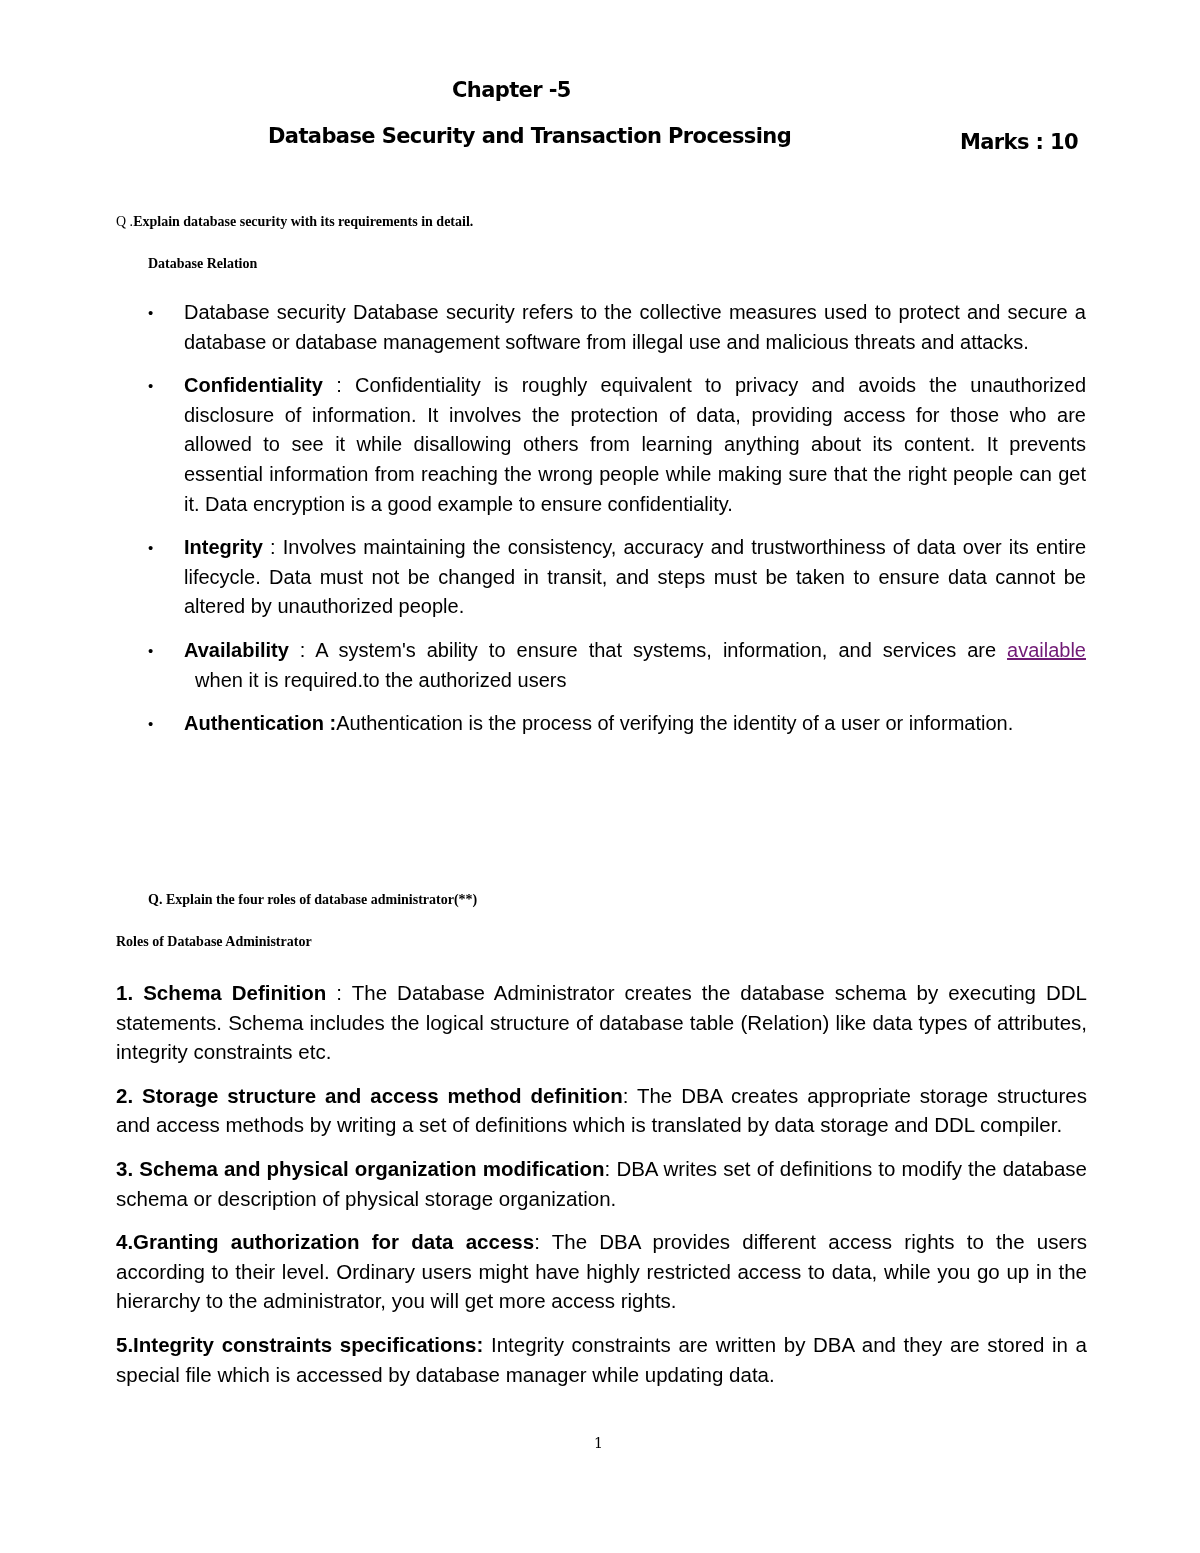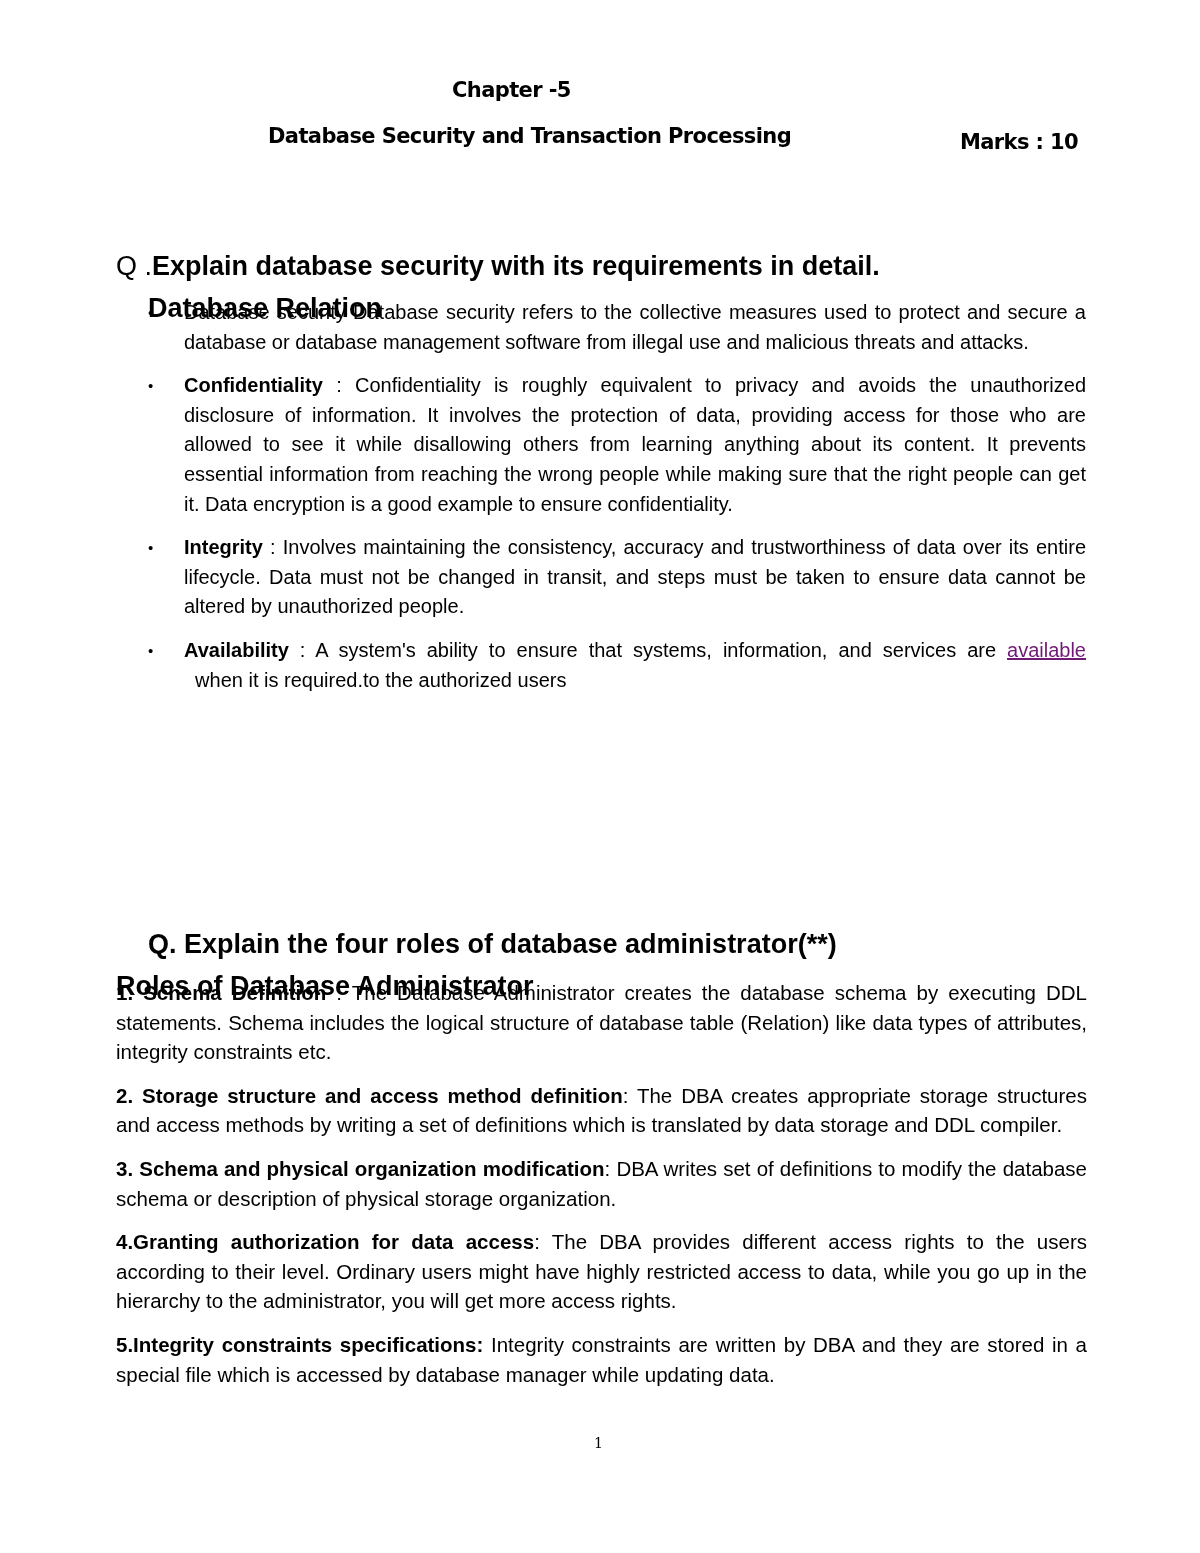--- a/index.html
+++ b/index.html
@@ -4,21 +4,21 @@
   <style>
     html, body { margin: 0; padding: 0; background: #ffffff; }
     body { width: 1200px; height: 1553px; position: relative; overflow: hidden; color: #000; }
     .page { position: absolute; left: 0; top: 0; width: 1056px; height: 1553px; background: #fff; }
 
     .hdr { position: absolute; font-family: "DejaVu Sans", sans-serif; font-weight: bold; font-size: 21px; letter-spacing: -0.6px; white-space: nowrap; }
     .chapter { left: 452px; top: 78px; }
     .subject { left: 268px; top: 124px; }
     .marks { left: 960px; top: 110px; margin-top: 20px; }
 
-    .q { position: absolute; font-family: Liberation Sans, sans-serif; font-size: 27px; white-space: nowrap; margin-top: 37px; }
+    .q { position: absolute; font-family: Liberation Serif, serif; font-size: 14px; white-space: nowrap; }
     .q b { font-weight: bold; }
     .q1 { left: 116px; top: 214px; }
     .sec1 { left: 148px; top: 256px; font-weight: bold; }
 
     .bullets { position: absolute; left: 148px; top: 298px; width: 938px; margin: 0; padding: 0; list-style: none; font-family: "Liberation Sans", sans-serif; font-size: 20px; line-height: 29.6px; }
     .bullets li { position: relative; padding-left: 36px; text-align: justify; margin-bottom: 14px; }
     .bullets li::before { content: "\2022"; position: absolute; left: 0; top: 0; font-size: 15px; }
     .bullets b { font-weight: bold; }
     .link { color: #701a75; text-decoration: underline; }
 
@@ -42,20 +42,21 @@
 
   <div class="q q1"><span>Q .</span><b>Explain database security with its requirements in detail.</b></div>
 
   <div class="q sec1">Database Relation</div>
 
   <ul class="bullets">
     <li><span>Database security Database security refers to the collective measures used to protect and secure a database or database management software from illegal use and malicious threats and attacks.</span></li>
     <li><b>Confidentiality</b><span> : </span><span>Confidentiality is roughly equivalent to privacy and avoids the unauthorized disclosure of information. It involves the protection of data, providing access for those who are allowed to see it while disallowing others from learning anything about its content. It prevents essential information from reaching the wrong people while making sure that the right people can get it. Data encryption is a good example to ensure confidentiality.</span></li>
     <li><b>Integrity</b><span> : </span><span>Involves maintaining the consistency, accuracy and trustworthiness of data over its entire lifecycle. Data must not be changed in transit, and steps must be taken to ensure data cannot be altered by unauthorized people.</span></li>
     <li><b>Availability</b><span> : </span><span>A system's ability to ensure that systems, information, and services are </span><a class="link">available</a><span style="white-space:pre">  when it is required.to the authorized users</span></li>
+    <li><b>Authentication</b><b> :</b><span>Authentication is the process of verifying the identity of a user or information.</span></li>
   </ul>
 
   <div class="q sec2">Roles of Database Administrator</div>
   <div class="q q2">Q. Explain the four roles of database administrator(**)</div>
 
   <div class="roles">
     <p><b>1. Schema Definition</b><span> : </span><span>The Database Administrator creates the database schema by executing DDL statements. Schema includes the logical structure of database table (Relation) like data types of attributes,  integrity constraints etc.</span></p>
     <p><b>2. Storage structure and access method definition</b><span>: </span><span>The DBA creates appropriate storage structures and access methods by writing a set of definitions which is translated by data storage and DDL compiler.</span></p>
     <p><b>3. Schema and physical organization modification</b><span>: </span><span>DBA writes set of definitions to modify the database schema or description of physical storage organization.</span></p>
     <p><b>4.Granting authorization for data access</b><span>: </span><span>The DBA provides different access rights to the users according to their level. Ordinary users might have highly restricted access to data, while you go up in the hierarchy to the administrator, you will get more access rights.</span></p>

